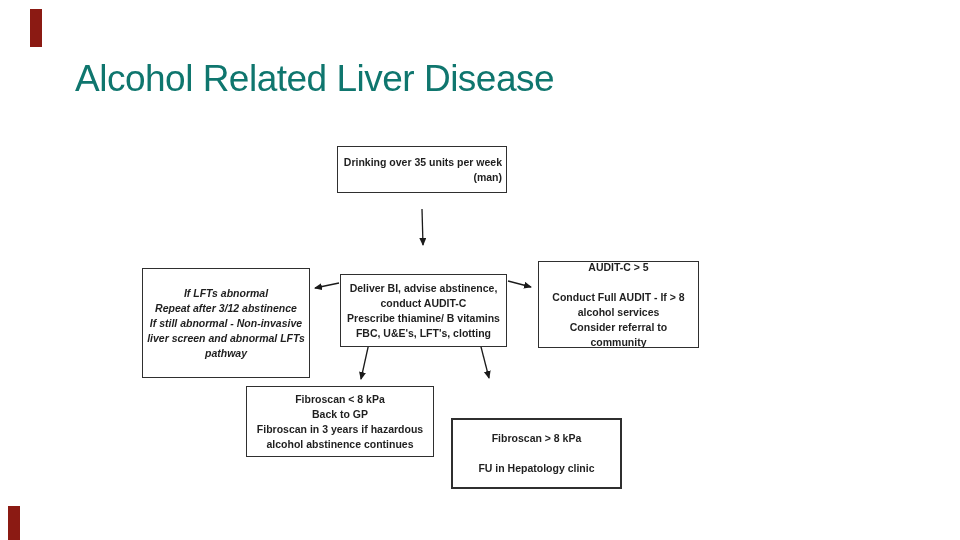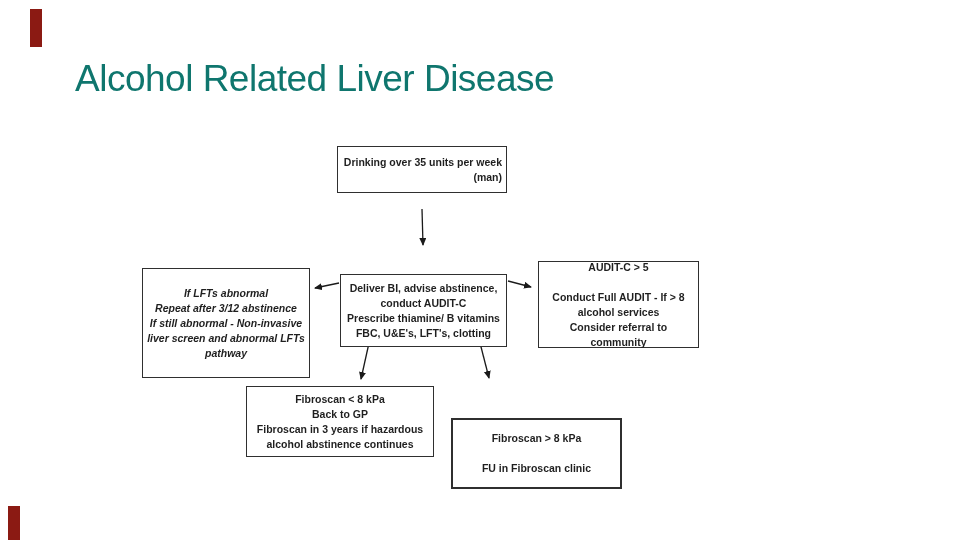--- a/index.html
+++ b/index.html
@@ -118,16 +118,16 @@
   <div class="fc-box box-fibroscan-low">
       <div class="line">Fibroscan &lt; 8 kPa</div>
       <div class="line">Back to GP</div>
       <div class="line">Fibroscan in 3 years if hazardous</div>
       <div class="line">alcohol abstinence continues</div>
     </div>
 
   <div class="fc-box box-fibroscan-high">
       <div class="line">Fibroscan &gt; 8 kPa</div>
       <div class="line">&nbsp;</div>
-      <div class="line">FU in Fibroscan clinic</div>
+      <div class="line">FU in Hepatology clinic</div>
     </div>
 
 </div>
 
 </body></html>

